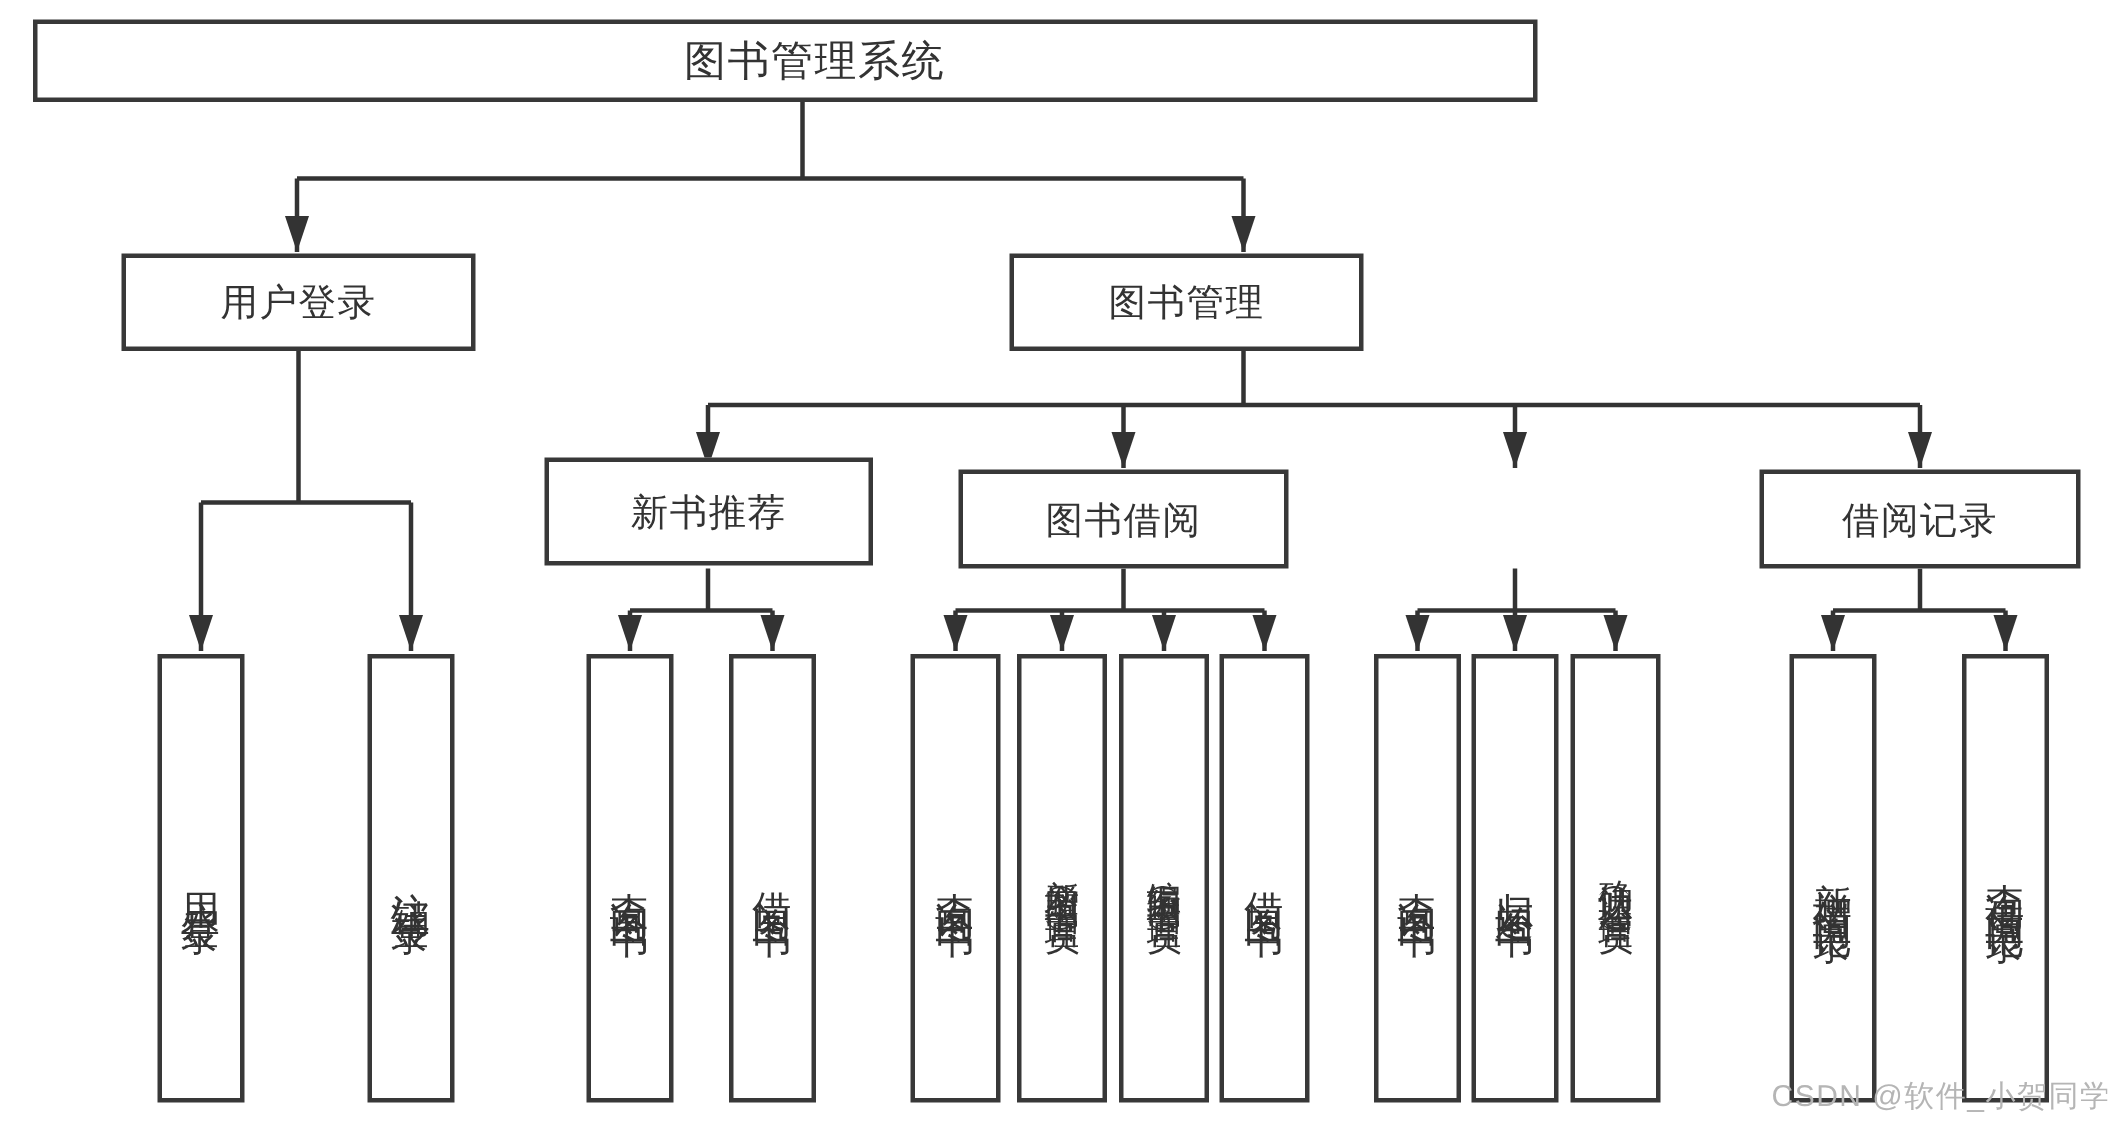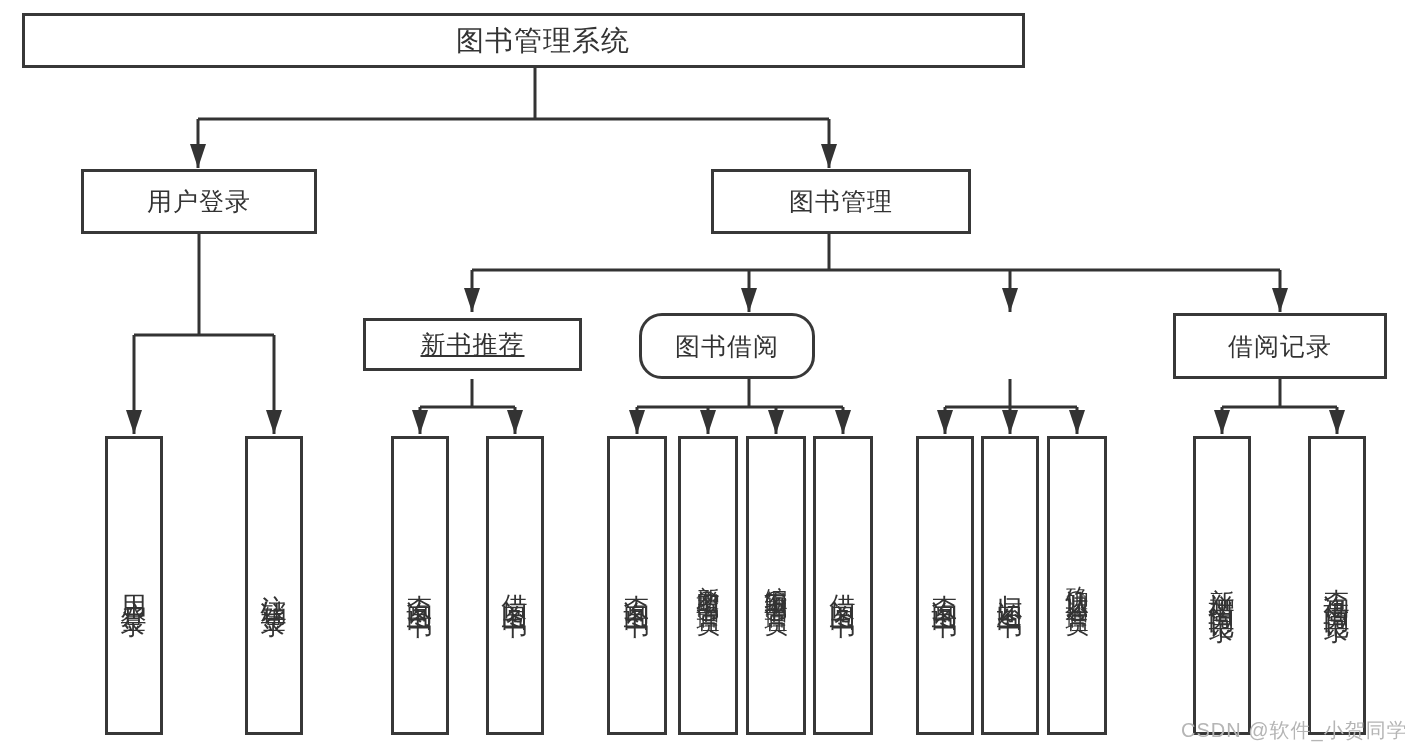--- a/index.html
+++ b/index.html
@@ -75,28 +75,28 @@
     <path d="M1337,407 V434" marker-end="url(#arr)"></path>
   </svg>
 
   <div class="node h1t" style="left:22px;top:13px;width:1003px;height:55px;">
     <span>图书管理系统</span>
   </div>
 
   <div class="node h2t" style="left:81px;top:169px;width:236px;height:65px;">
     <span>用户登录</span>
   </div>
-  <div class="node h2t" style="left:711px;top:169px;width:260px;height:65px;">
+  <div class="node h2t" style="left:673px;top:169px;width:236px;height:65px;">
     <span>图书管理</span>
   </div>
 
-  <div class="node h2t" style="left:363px;top:318px;width:219px;height:53px;text-decoration:underline;">
+  <div class="node h2t" style="left:363px;top:305px;width:219px;height:72px;">
     <span>新书推荐</span>
   </div>
-  <div class="node h2t" style="left:639px;top:313px;width:176px;height:66px;border-radius:23px;">
+  <div class="node h2t" style="left:639px;top:313px;width:220px;height:66px;">
     <span>图书借阅</span>
   </div>
   <div class="node h2t" style="left:1173px;top:313px;width:214px;height:66px;">
     <span>借阅记录</span>
   </div>
 
   <div class="node v" style="left:105px;top:436px;width:58px;height:299px;">
     <span>用户登录</span>
   </div>
   <div class="node v" style="left:245px;top:436px;width:58px;height:299px;">

